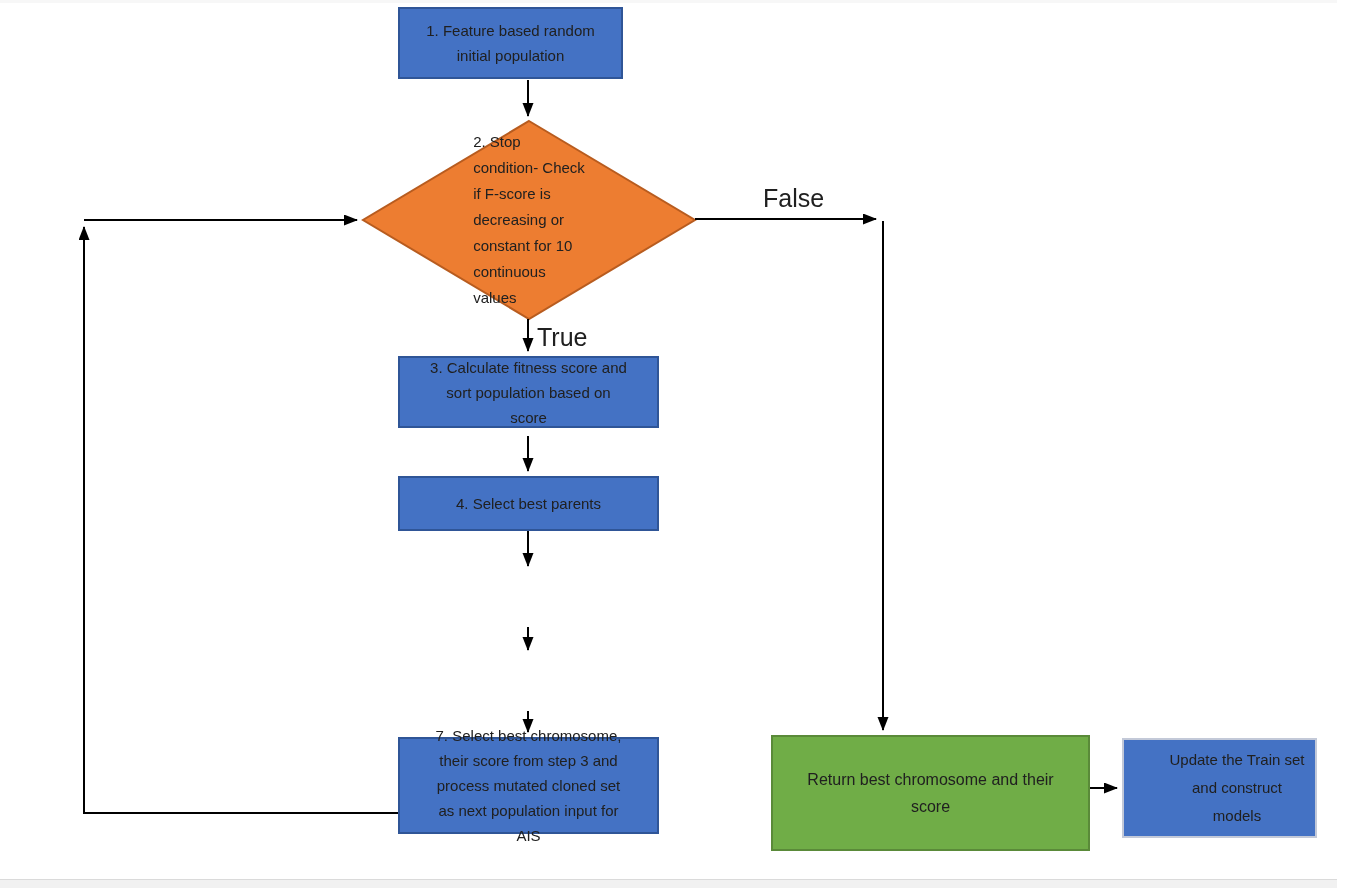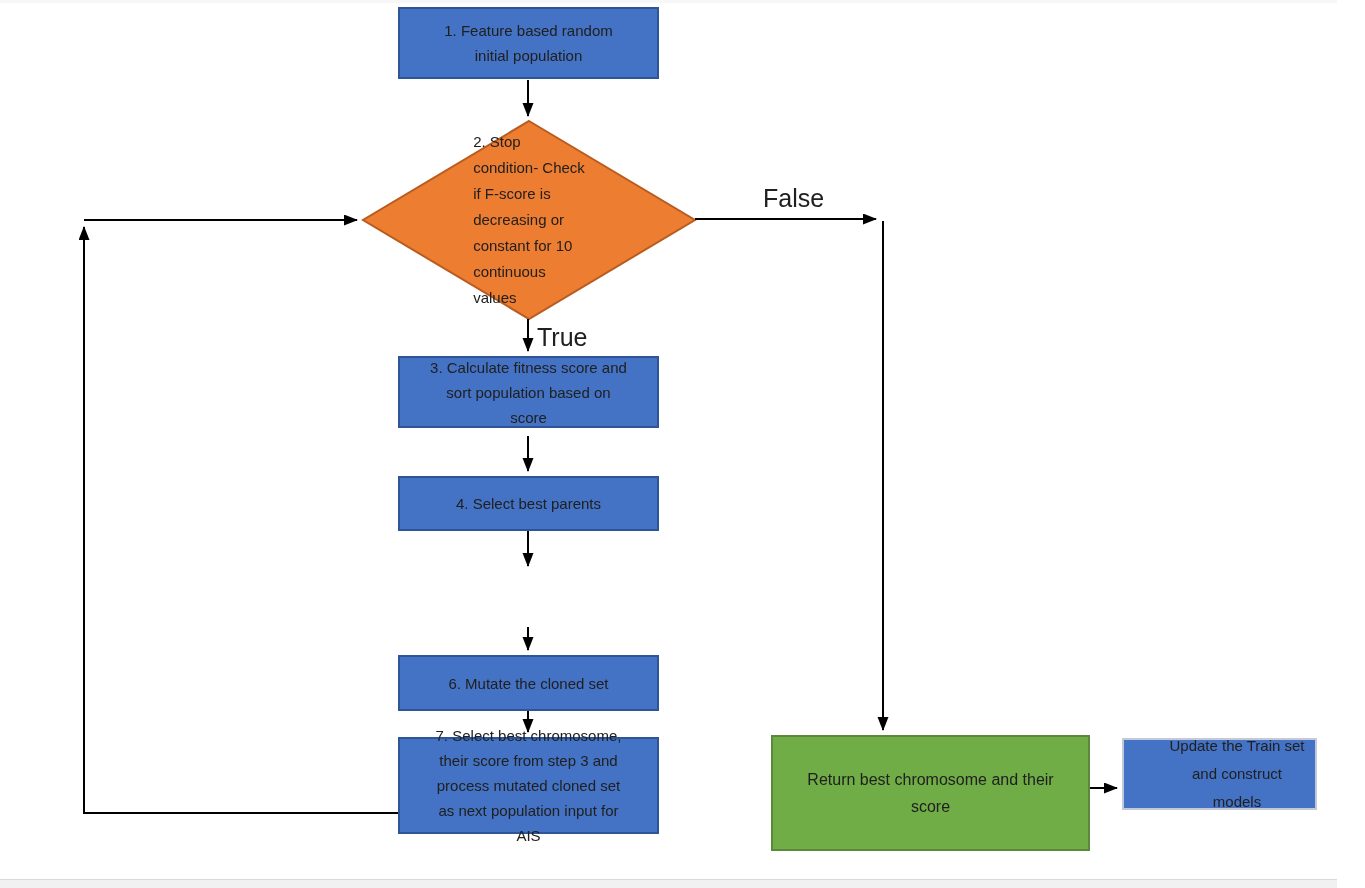--- a/index.html
+++ b/index.html
@@ -99,50 +99,49 @@
     <line x1="695" y1="219" x2="876" y2="219" stroke="#000" stroke-width="2" marker-end="url(#ah)"></line>
     <line x1="883" y1="221" x2="883" y2="730" stroke="#000" stroke-width="2" marker-end="url(#ah)"></line>
 
     <line x1="1090" y1="788" x2="1117" y2="788" stroke="#000" stroke-width="2" marker-end="url(#ah)"></line>
 
     <polyline points="399,813 84,813 84,227" fill="none" stroke="#000" stroke-width="2" marker-end="url(#ah)"></polyline>
 
     <line x1="84" y1="220" x2="357" y2="220" stroke="#000" stroke-width="2" marker-end="url(#ah)"></line>
   </svg>
 
-  <div class="node node-blue" style="left:398px; top:7px; width:261px; height:72px;">1. Feature based random
+  <div class="node node-blue" style="left:398px; top:7px; width:225px; height:72px;">1. Feature based random
 initial population</div>
 
   <div class="diamond-text" style="left:429px; top:134px; width:200px; height:172px;">2. Stop
 condition- Check
 if F-score is
 decreasing or
 constant for 10
 continuous
 values</div>
 
   <div class="node node-blue" style="left:398px; top:356px; width:261px; height:72px;">3. Calculate fitness score and
 sort population based on
 score</div>
 
   <div class="node node-blue" style="left:398px; top:476px; width:261px; height:55px;">4. Select best parents</div>
 
 
-  <div class="node node-blue" style="left:398px; top:655px; width:261px; height:56px;">6. Mutate the cloned set</div>
 
   <div class="node node-blue" style="left:398px; top:737px; width:261px; height:97px;">7. Select best chromosome,
 their score from step 3 and
 process mutated cloned set
 as next population input for
 AIS</div>
 
   <div class="node node-green" style="left:771px; top:735px; width:319px; height:116px; font-size:16px; line-height:27px;">Return best chromosome and their
 score</div>
 
-  <div class="node node-update" style="left:1122px; top:738px; width:195px; height:72px;padding-left:43px;">Update the Train set
+  <div class="node node-update" style="left:1122px; top:738px; width:195px; height:100px;padding-left:43px;">Update the Train set
 and construct
 models</div>
 
   <div class="edge-label" style="left:763px; top:184px;">False</div>
 
   <div class="edge-label" style="left:537px; top:323px;">True</div>
 
 </div>
 
 </body></html>

